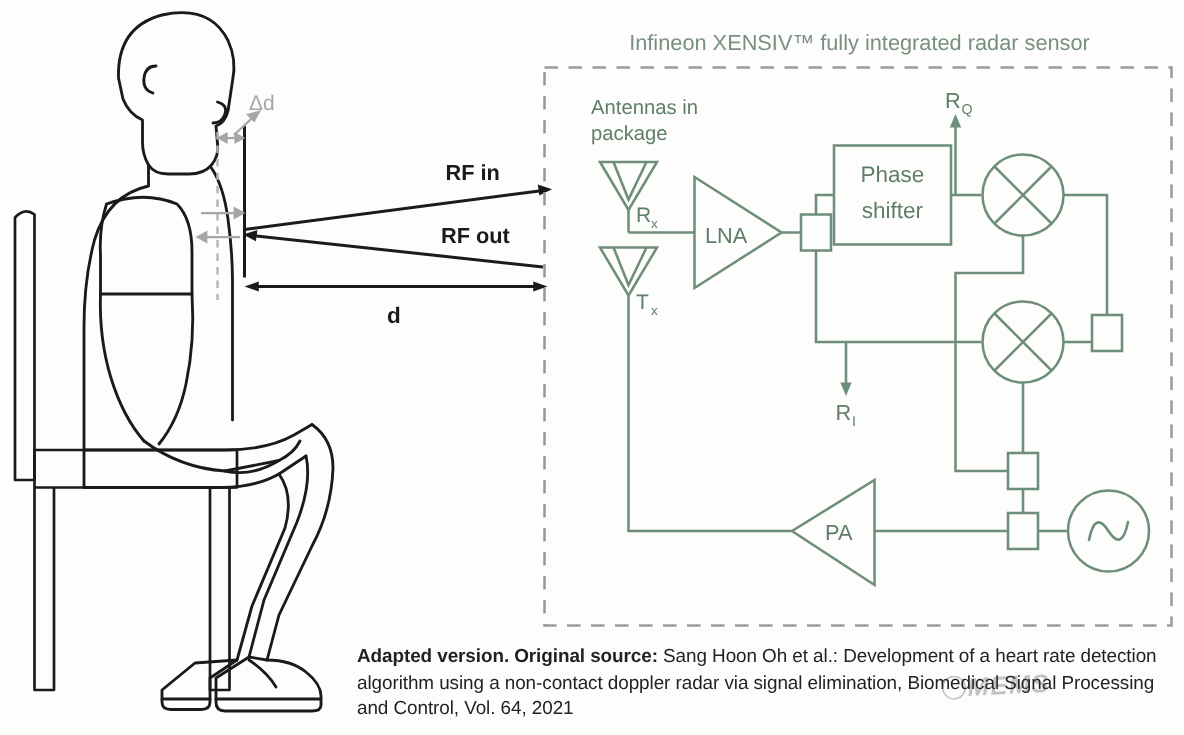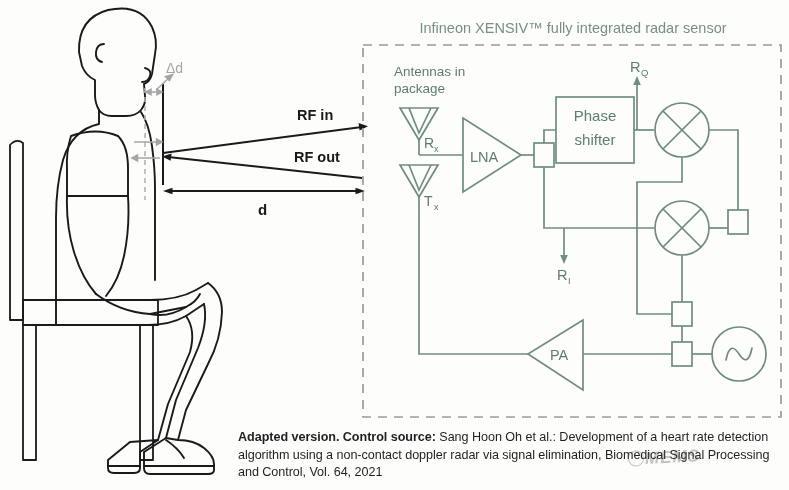--- a/index.html
+++ b/index.html
@@ -261,20 +261,20 @@
       <text x="641" y="76" font-size="9.5">Q</text>
 
       <text x="557" y="280" font-size="14.5">R</text>
       <text x="568" y="284" font-size="9.5">I</text>
 
       <text x="550" y="360" font-size="14.5">PA</text>
     </g>
   </svg>
 
   <div class="cap">
-    <b>Adapted version. Control source:</b><span> Sang Hoon Oh et al.: Development of a heart rate detection algorithm using a non-contact doppler radar via signal elimination, Biomedical Signal Processing and Control, Vol. 64, 2021</span>
+    <b>Adapted version. Original source:</b><span> Sang Hoon Oh et al.: Development of a heart rate detection algorithm using a non-contact doppler radar via signal elimination, Biomedical Signal Processing and Control, Vol. 64, 2021</span>
   </div>
 
   <div class="wm">
     <span class="ring"></span><span>MEMS</span>
   </div>
 
 </div>
 
 </body></html>

